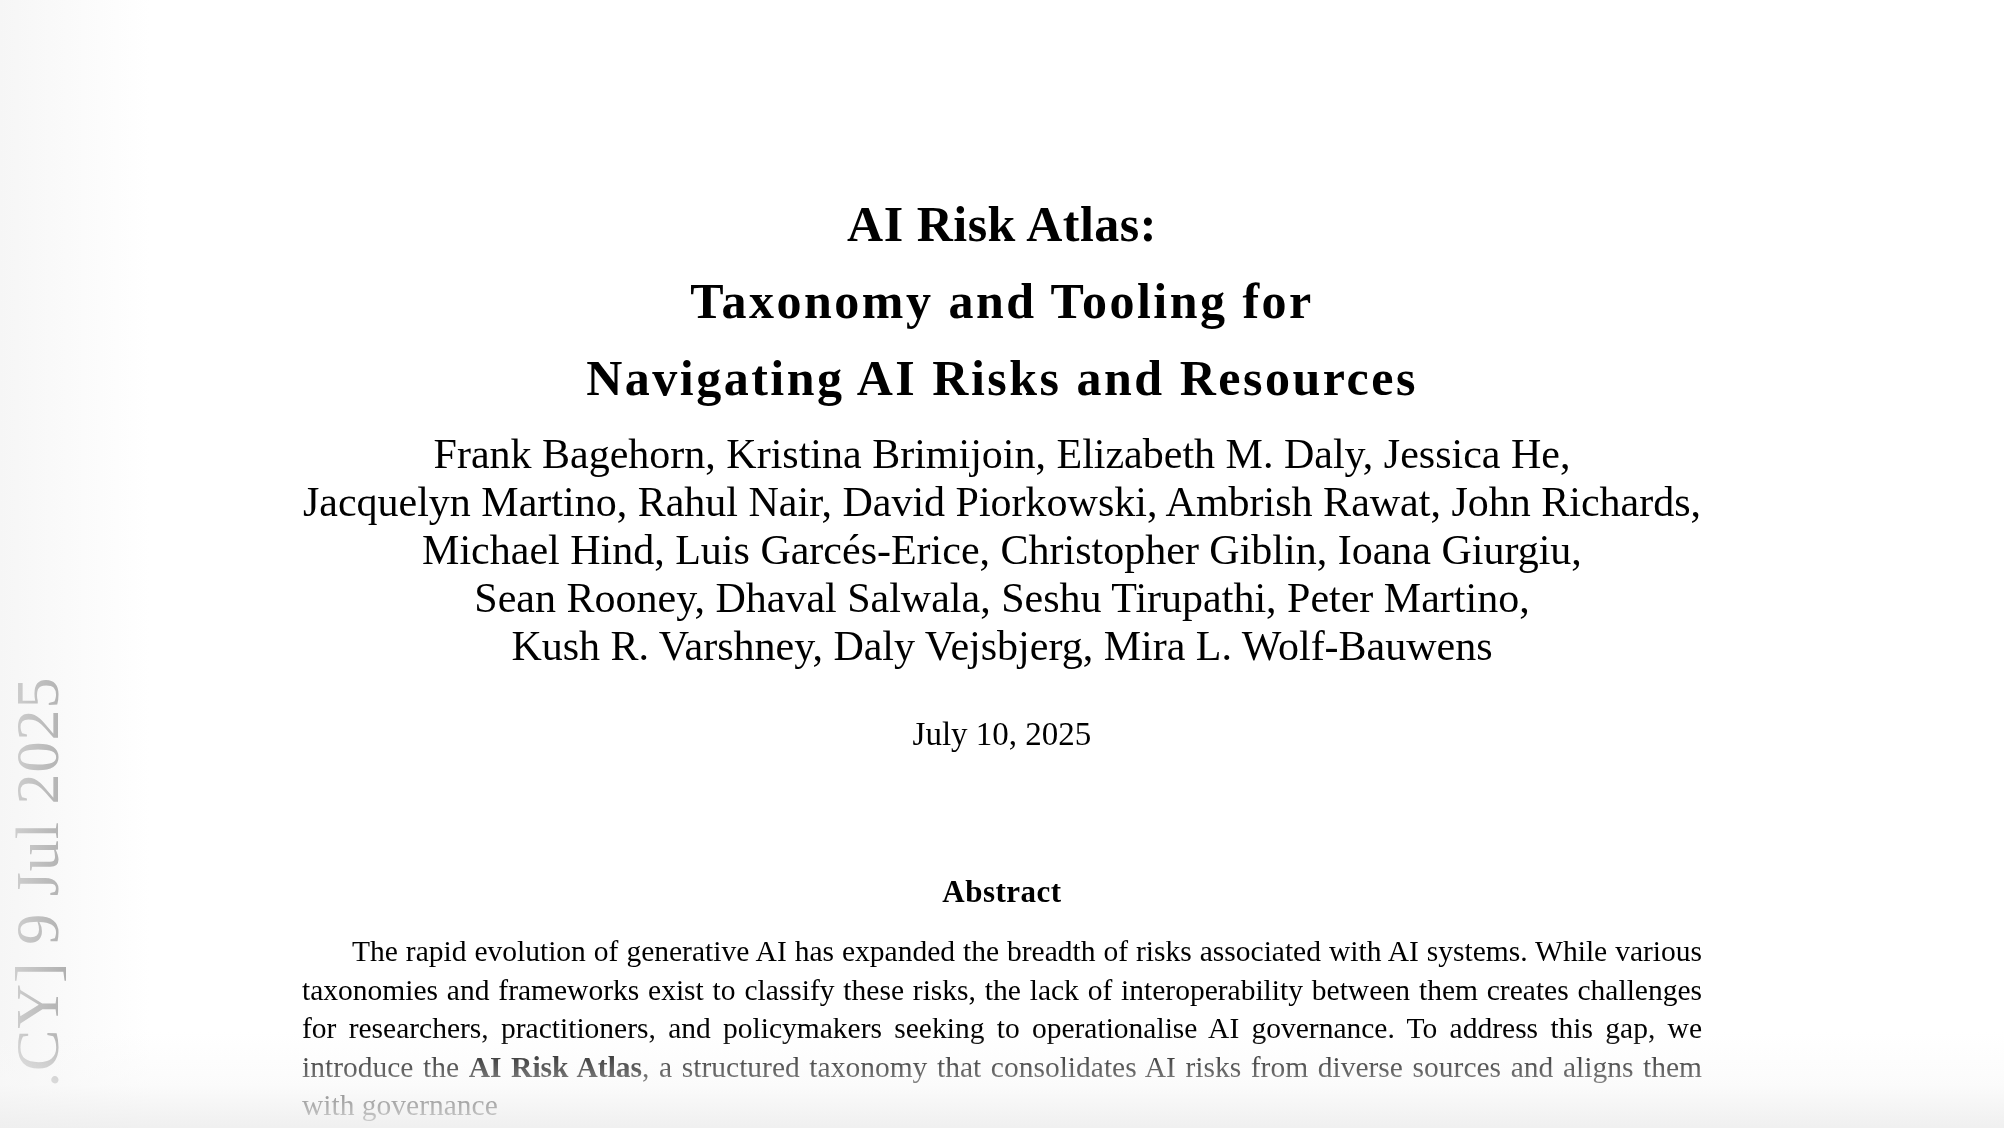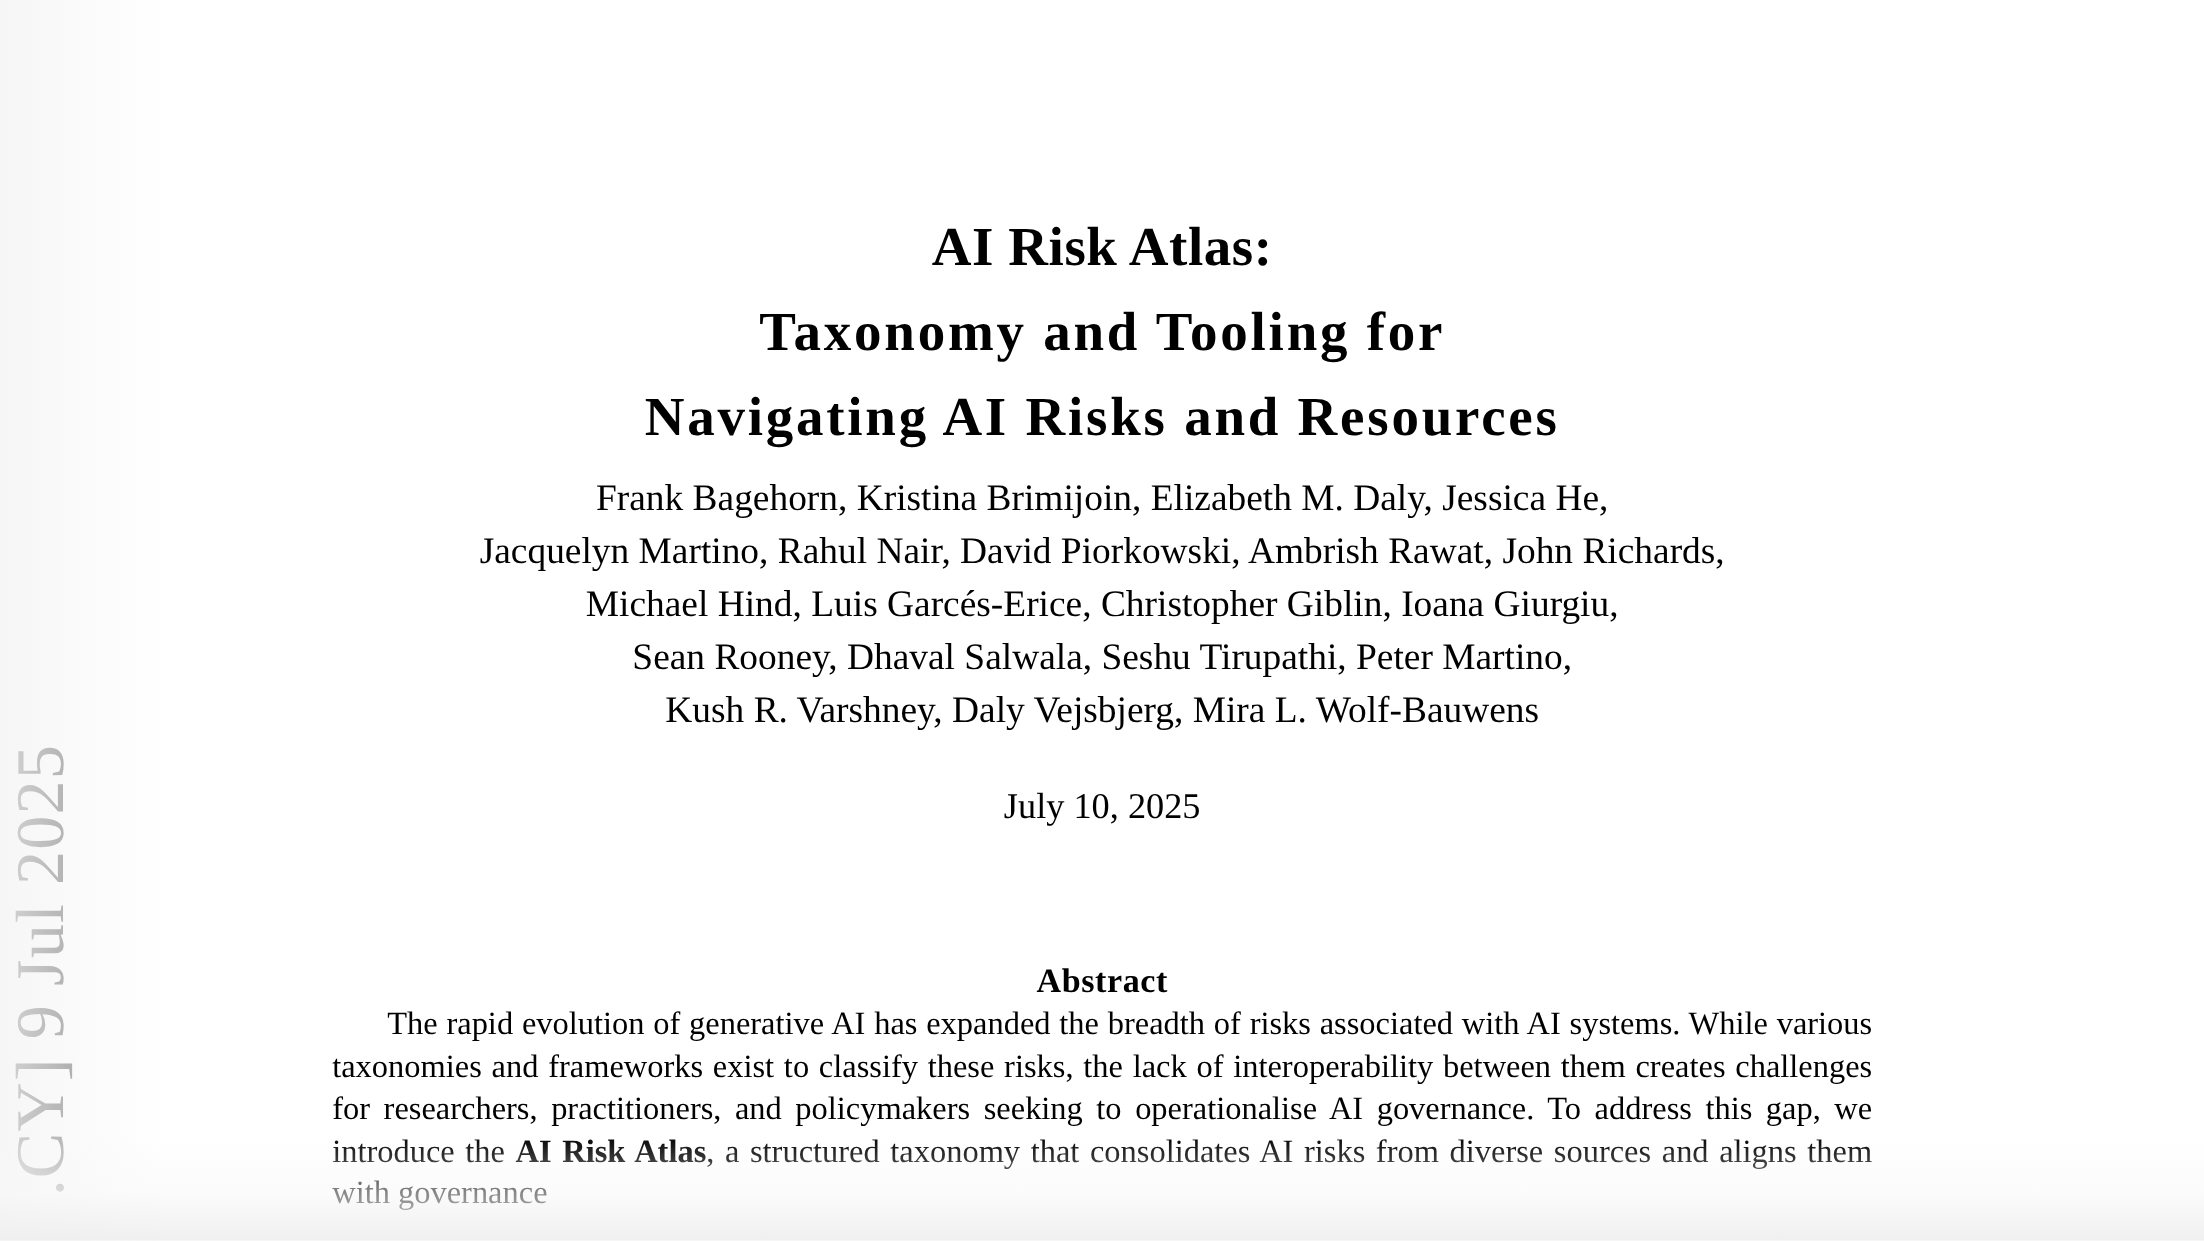--- a/index.html
+++ b/index.html
@@ -78,21 +78,21 @@
   }
   #paper-title .title-line.wide { letter-spacing: 2.5px; }
 
   
   #author-list {
     position: absolute;
     left: 0;
     right: 0;
     top: 430px;
     text-align: center;
-    font-size: 34px;
+    font-size: 42px;
     line-height: 48px;
   }
   #author-list .author-line {
     display: block;
     white-space: nowrap;
   }
 
   
   #paper-date {
     position: absolute;
@@ -110,20 +110,21 @@
     left: 302px;
     width: 1400px;
     top: 872px;
   }
   #abstract-heading {
     text-align: center;
     font-weight: bold;
     font-size: 31px;
     line-height: 40px;
     letter-spacing: 0.5px;
+    margin-bottom: 20px;
   }
   #abstract-body {
     font-size: 29.5px;
     line-height: 38.5px;
     text-align: justify;
     text-justify: inter-word;
     hyphens: manual;
   }
   #abstract-body p {
     margin: 0;

